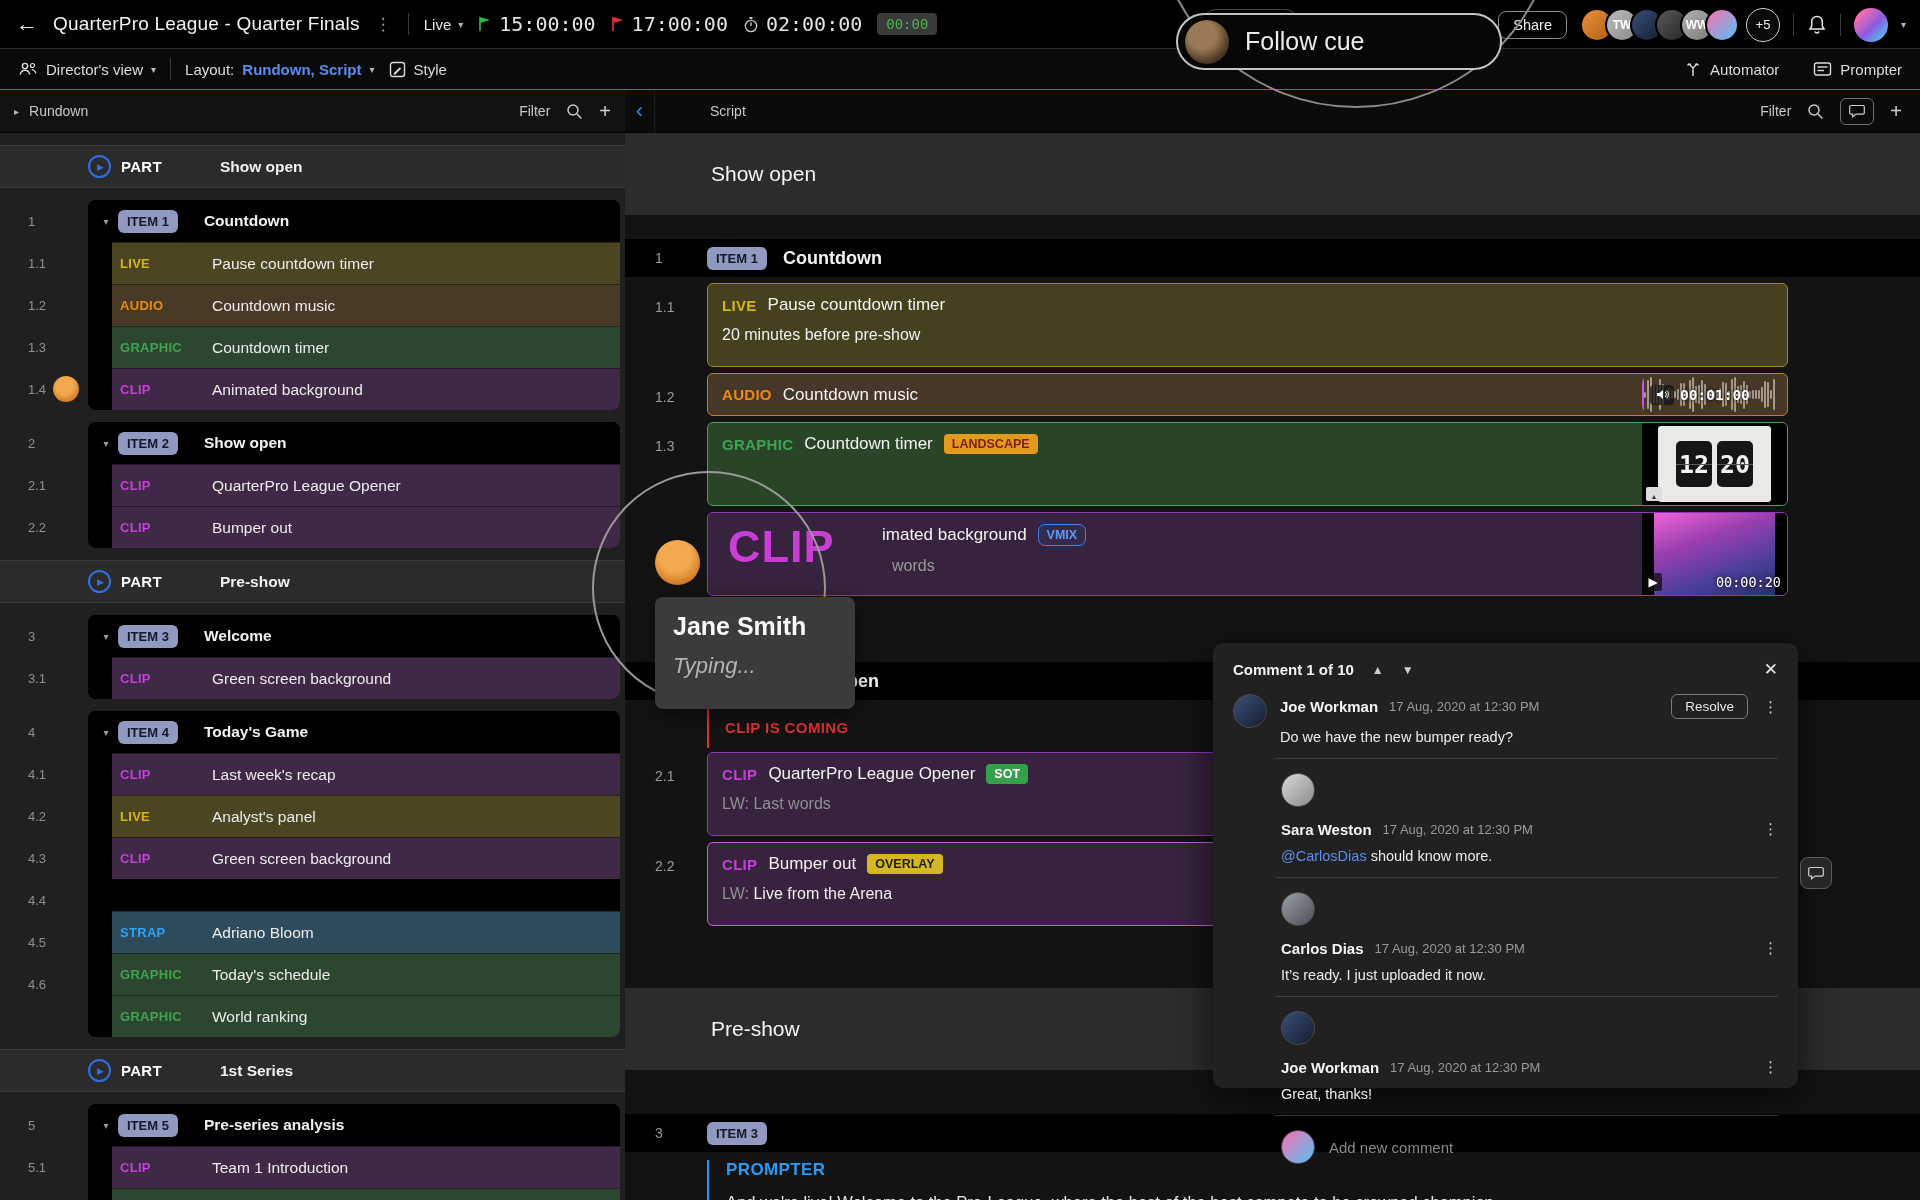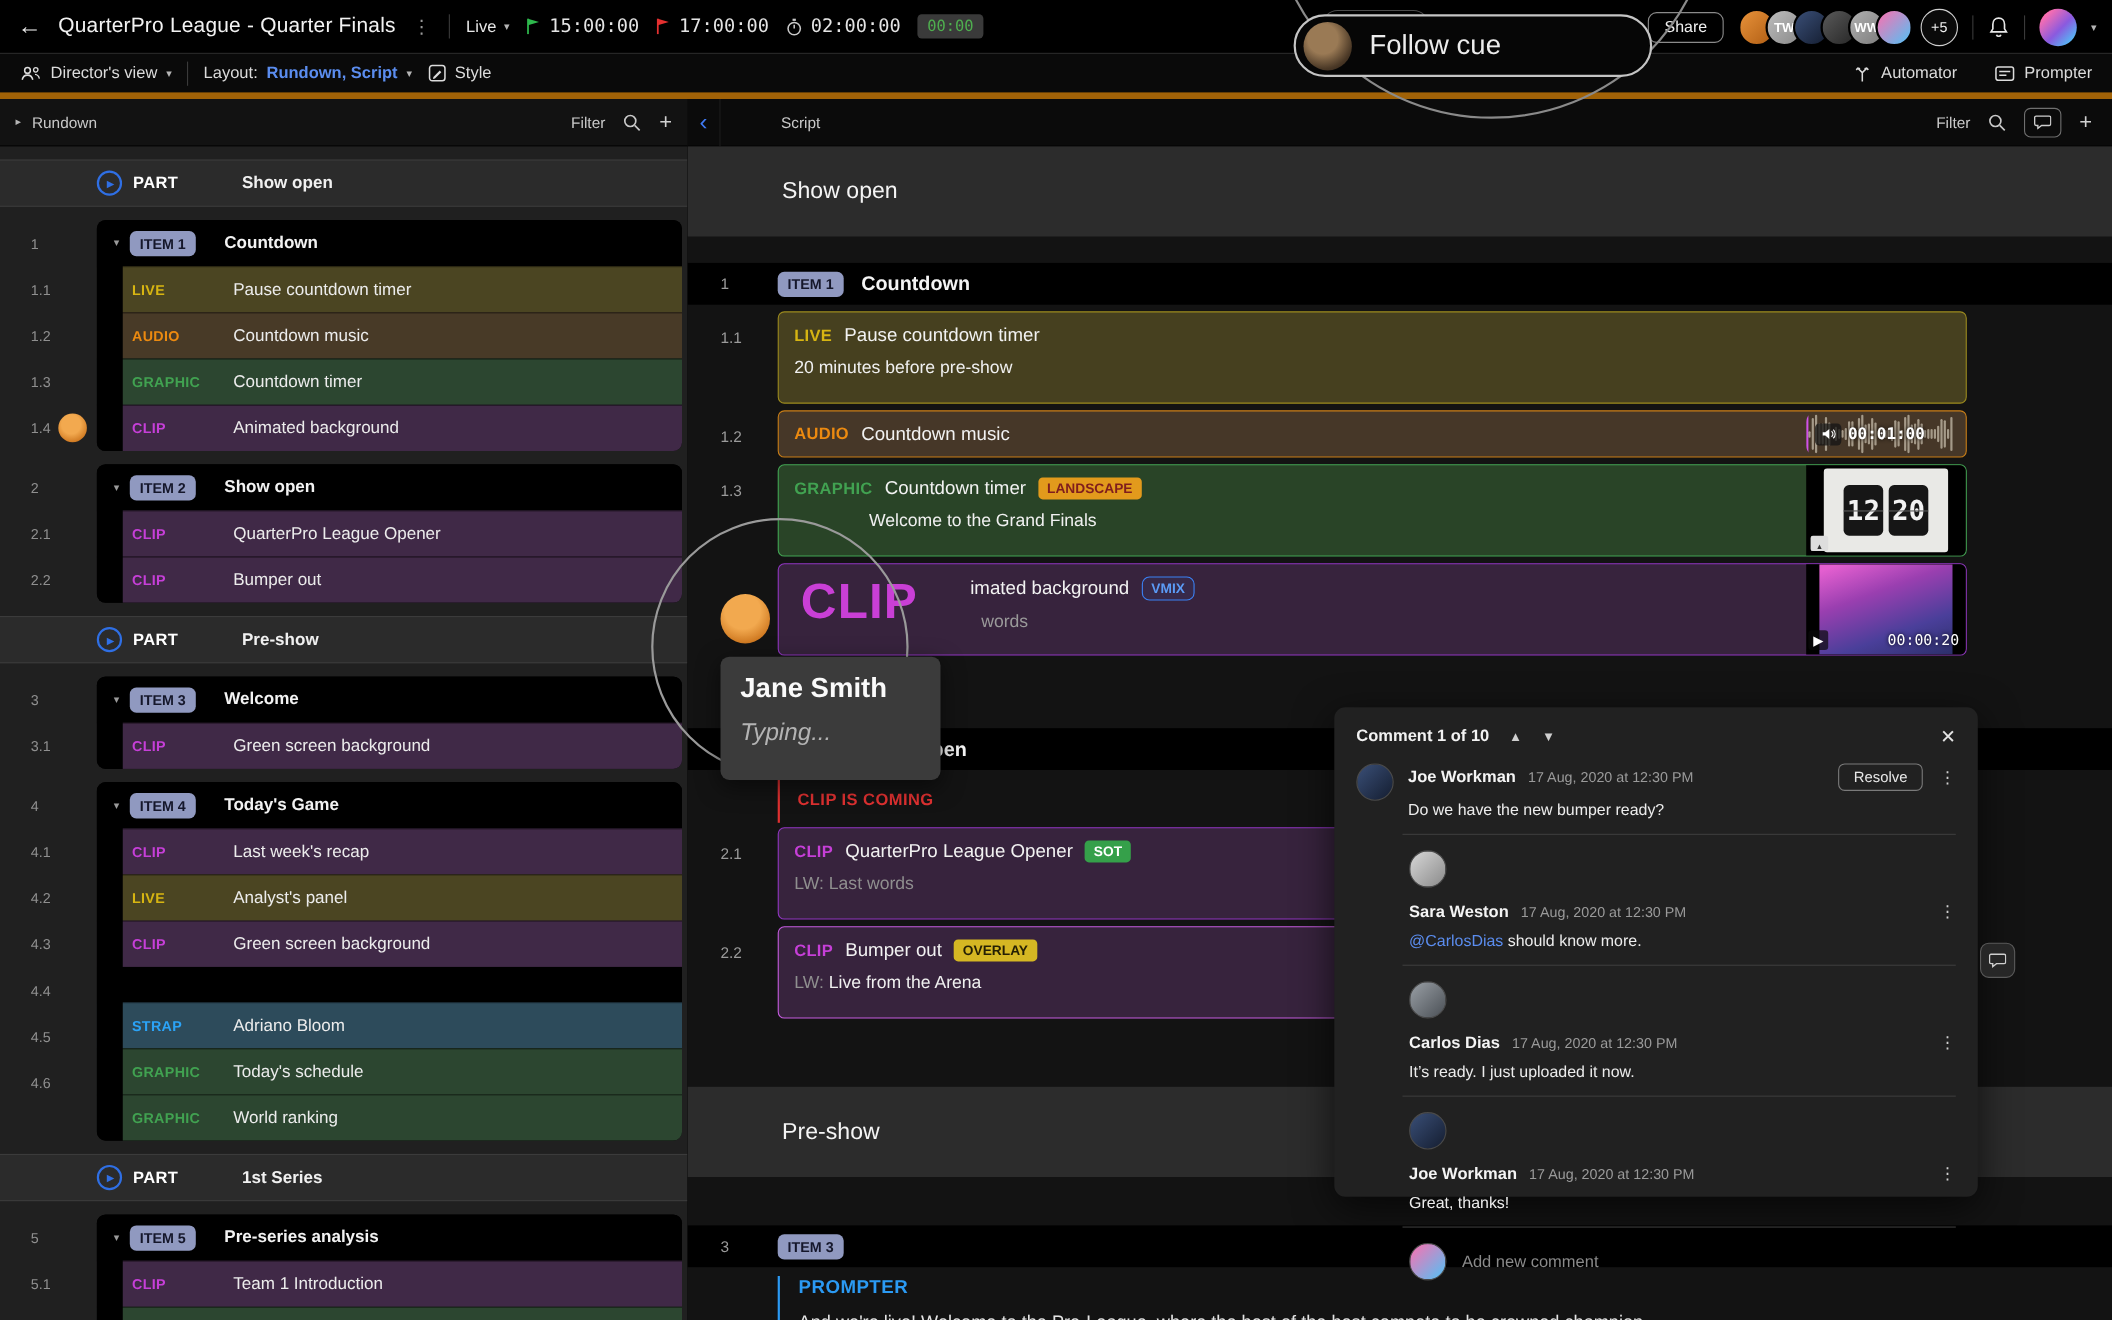--- a/index.html
+++ b/index.html
@@ -9,41 +9,41 @@
 
   
   .topbar { position:relative; height:49px; background:#000; display:flex; align-items:center; padding:0 16px; border-bottom:1px solid #2b2b2b; z-index:10; }
   .tb-left { display:flex; align-items:center; gap:15px; }
   .back { font-size:22px; color:#e8e8e8; line-height:1; }
   .tb-title { font-size:19px; font-weight:500; color:#f2f2f2; letter-spacing:.2px; }
   .kebab { color:#9a9a9a; font-size:17px; letter-spacing:1px; }
   .vsep { width:1px; height:22px; background:#3a3a3a; }
   .live { display:flex; align-items:center; gap:7px; font-size:15px; color:#e8e8e8; }
   .chev { font-size:10px; color:#b5b5b5; }
-  .timechip { display:flex; align-items:center; gap:7px; font-family:"DejaVu Sans Mono",monospace; font-size:17px; color:#e4e4e4; }
+  .timechip { display:flex; align-items:center; gap:7px; font-family:"DejaVu Sans Mono",monospace; font-size:20px; color:#e4e4e4; }
   .elapsed { font-family:"DejaVu Sans Mono",monospace; font-size:14px; color:#4fae4f; background:#3a3a3a; border-radius:4px; padding:3px 9px; }
   .tb-right { position:absolute; right:14px; top:0; height:49px; display:flex; align-items:center; gap:13px; }
   .sharebtn { border:1px solid #8a8a8a; border-radius:8px; padding:5px 14px; font-size:14.5px; color:#f0f0f0; background:transparent; }
   .avstack { display:flex; align-items:center; }
   .av { width:34px; height:34px; border-radius:50%; border:2px solid #000; margin-left:-9px; display:flex; align-items:center; justify-content:center; font-size:12px; font-weight:bold; color:#fff; }
   .av:first-child { margin-left:0; }
   .overflow { width:34px; height:34px; border-radius:50%; border:1.5px solid #cfcfcf; background:#0a0a0a; margin-left:-6px; display:flex; align-items:center; justify-content:center; font-size:13px; color:#f0f0f0; }
   .useravatar { width:34px; height:34px; border-radius:50%; background:linear-gradient(135deg,#ff6fae 15%,#8a5adf 55%,#4fc3f7 90%); }
   .followcue-real { position:absolute; left:1202px; top:9px; display:flex; align-items:center; gap:14px; z-index:1; }
   .fc-btn { border:1px solid #4a4a4a; border-radius:16px; padding:5px 14px; font-size:14px; color:#c9c9c9; }
   .fc-clock { display:flex; align-items:center; gap:6px; font-family:"DejaVu Sans Mono",monospace; font-size:14.5px; color:#b9b9b9; }
 
   
   .loupe-circle-top { position:absolute; left:1154px; top:-296px; width:404px; height:404px; border:2px solid #8a8a8a; border-radius:50%; z-index:59; pointer-events:none; }
   .loupe-pill { position:absolute; left:1176px; top:13px; width:326px; height:57px; background:#060606; border:2px solid #c4c4c4; border-radius:30px; display:flex; align-items:center; gap:16px; padding:0 18px 0 7px; z-index:60; }
   .loupe-avatar { width:44px; height:44px; border-radius:50%; background:radial-gradient(circle at 40% 35%,#9a7a55 0 35%,#4a3826 70%,#23180f); }
   .loupe-label { font-size:25px; color:#ececec; }
 
   
-  .toolbar { height:41px; background:#0a0a0a; border-bottom:6px solid #a16207; display:flex; align-items:center; padding:0 18px; position:relative; z-index:5; }
+  .toolbar { height:41px; background:#0a0a0a; border-bottom:1px solid #a16207; display:flex; align-items:center; padding:0 18px; position:relative; z-index:5; }
   .tl-left { display:flex; align-items:center; gap:14px; }
   .tb-item { display:flex; align-items:center; gap:8px; font-size:15px; color:#dcdcdc; }
   .layout-val { color:#5b8def; font-weight:bold; }
   .tl-right { margin-left:auto; display:flex; align-items:center; gap:34px; }
 
   
   .main { display:flex; height:1110px; }
   .sidebar { width:625px; background:#202020; display:flex; flex-direction:column; }
   .panel-head { height:43px; background:#121212; display:flex; align-items:center; padding:0 14px; font-size:14px; color:#c9c9c9; border-bottom:1px solid #050505; }
   .ph-right { margin-left:auto; display:flex; align-items:center; gap:16px; }
@@ -610,21 +610,20 @@
             </div>
           </div>
           <div class="srow">
             <div class="num">1.3</div>
             <div class="sbox s-graphic two">
               <div class="l1">
                 <span class="slab" style="color: rgb(65, 162, 81);">GRAPHIC</span>
                 <span>Countdown timer</span>
                 <span class="tag b-orange">LANDSCAPE</span>
               </div>
-              <div class="l2" style="margin-left: 68px;"><span>Welcome to the Grand Finals</span></div>
               <div class="media m-clock">
                 <div class="clockcard">
                   <span class="flip">12</span>
                   <span class="flip">20</span>
                 </div>
                 <span class="imgicon">▴</span>
               </div>
             </div>
           </div>
           <div class="srow">

